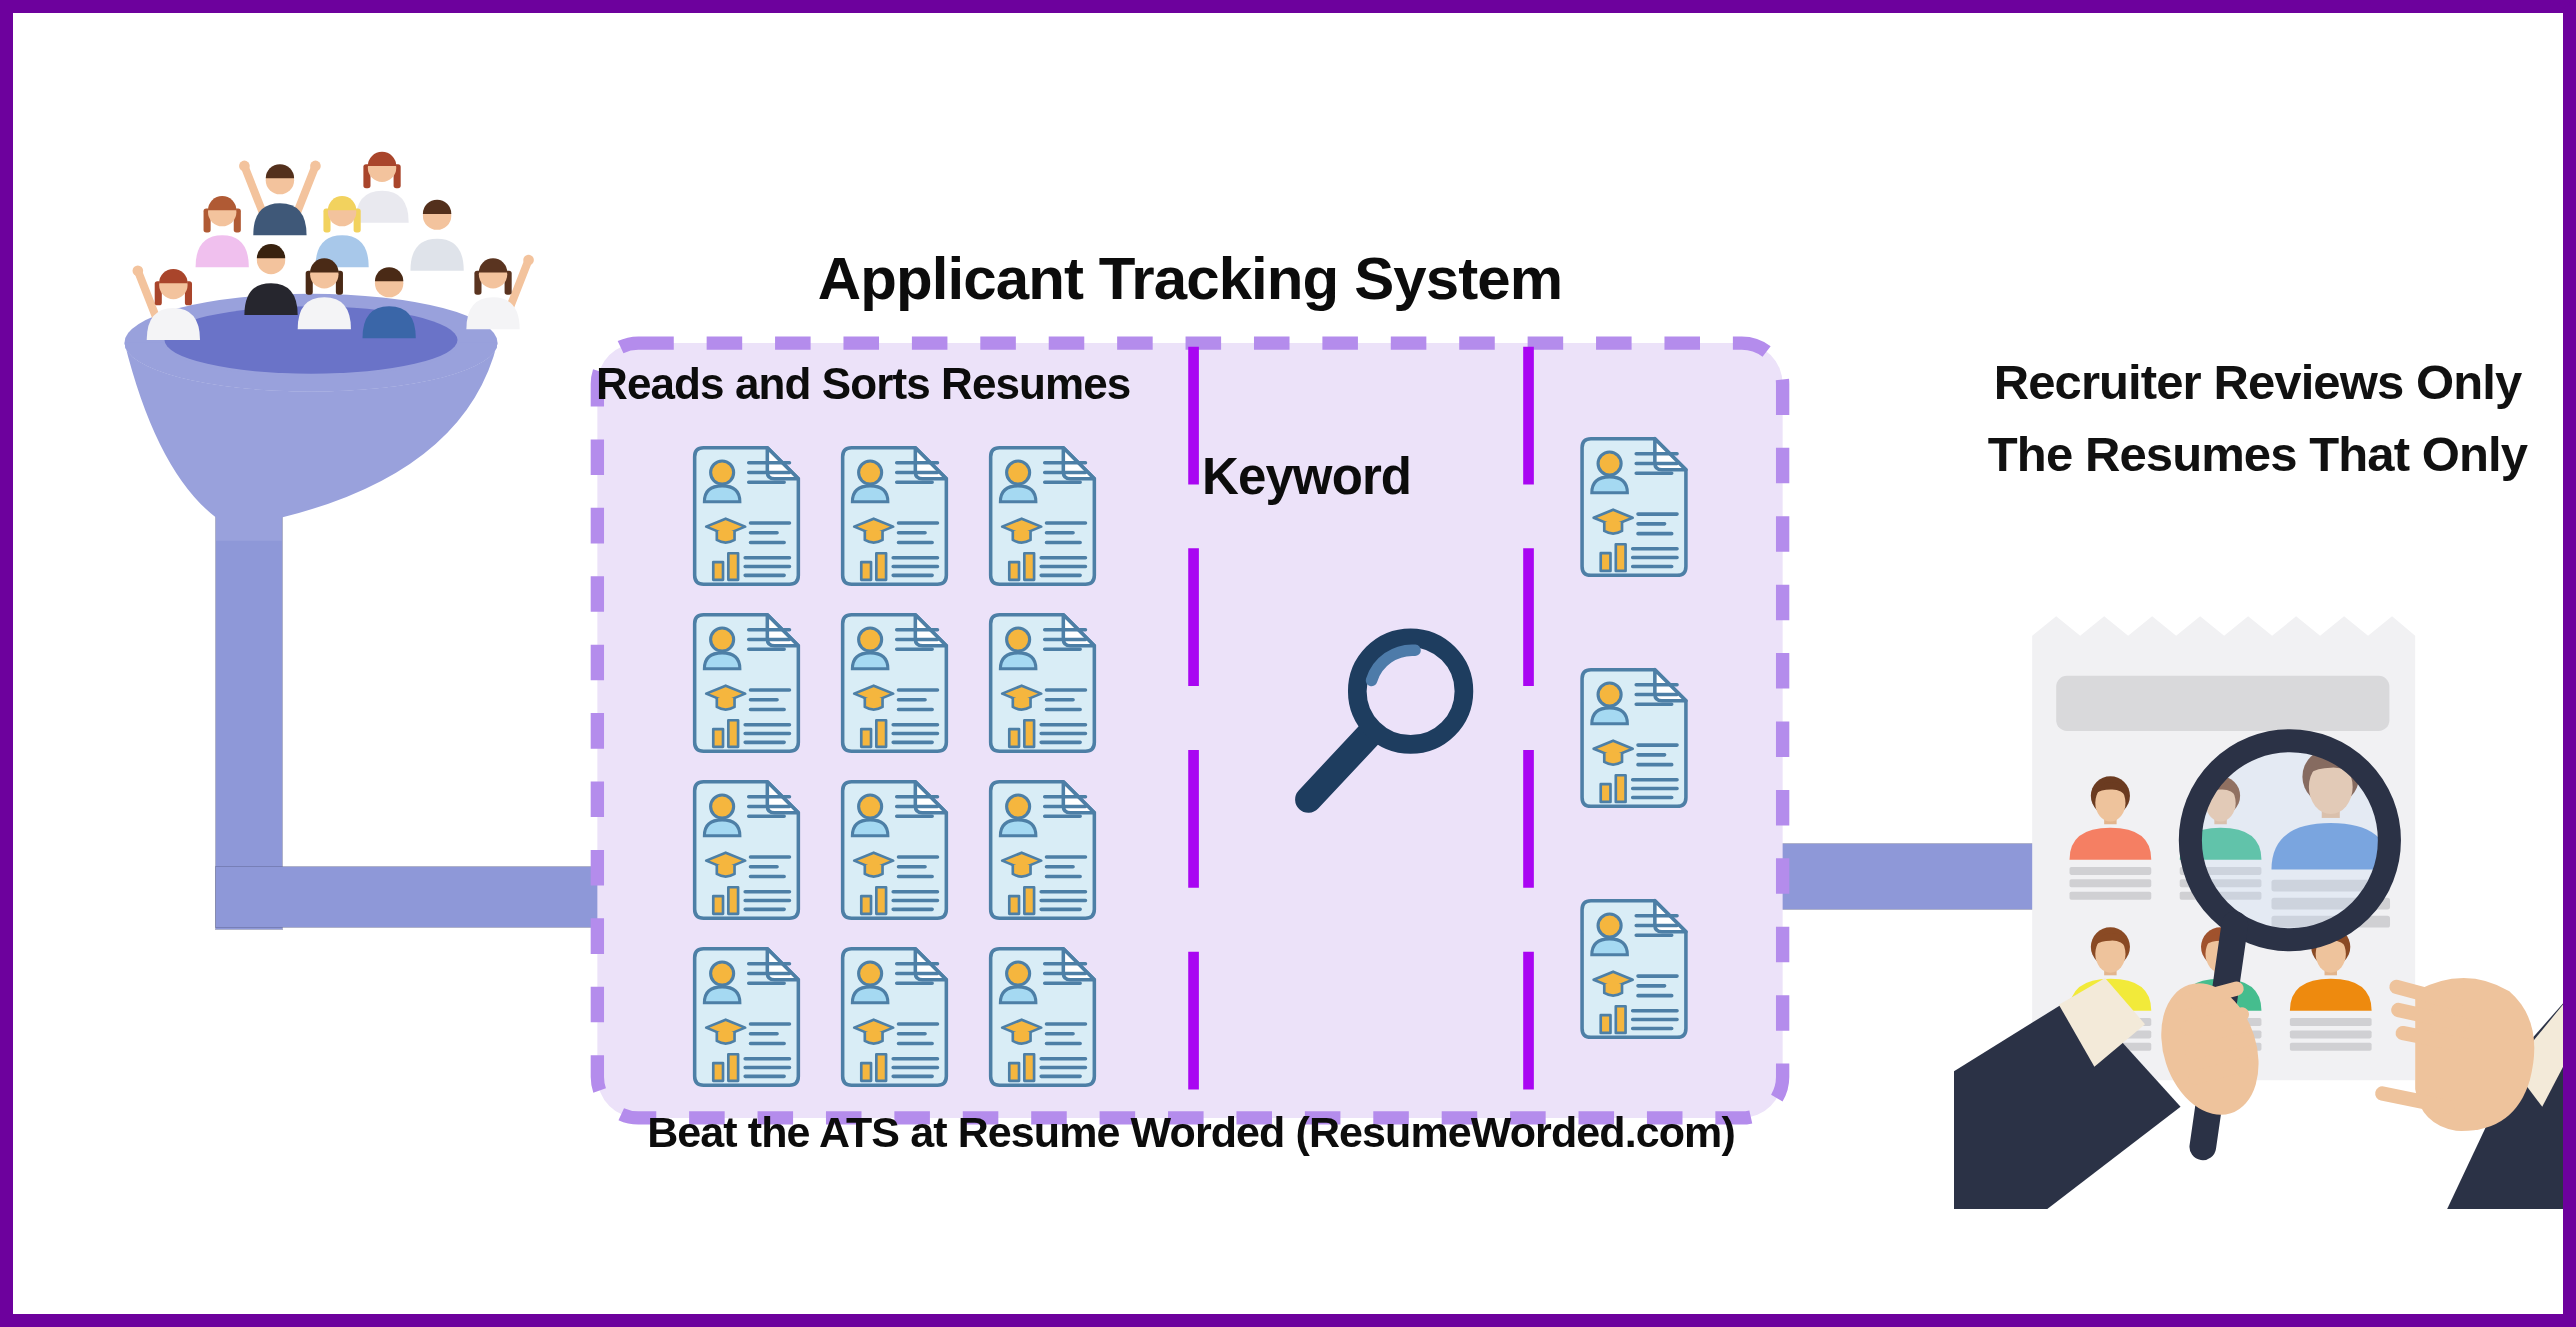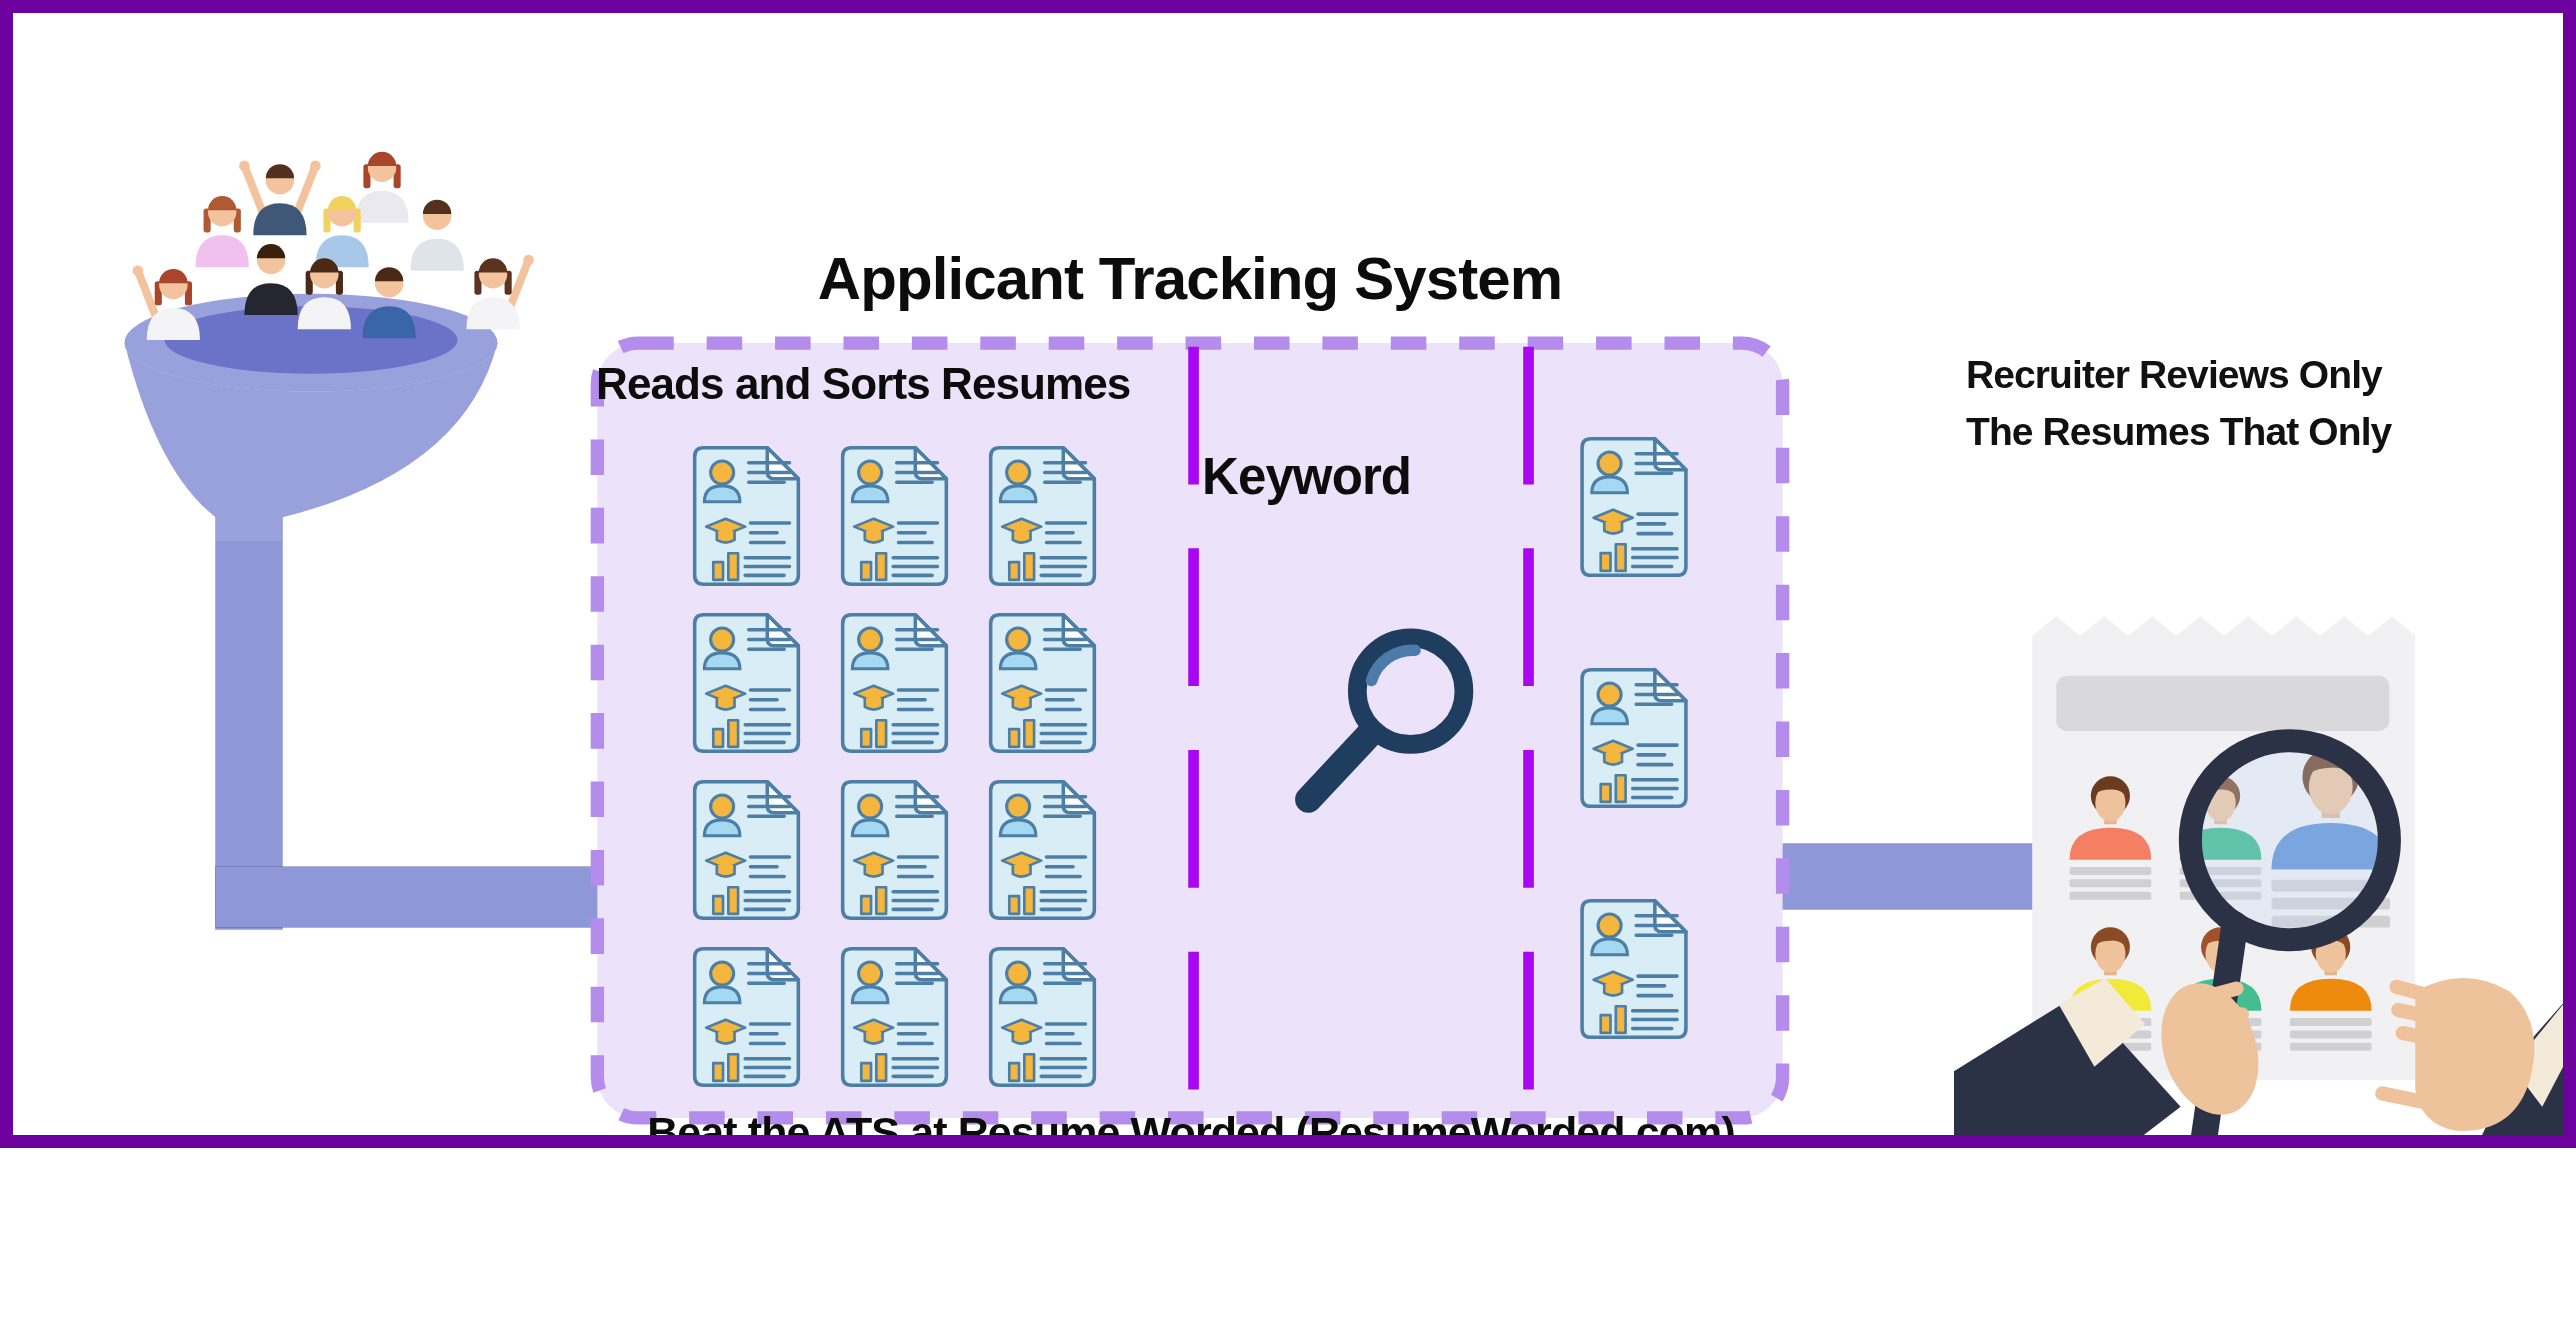--- a/index.html
+++ b/index.html
@@ -1,37 +1,37 @@
 <!DOCTYPE html>
 <html style="--frame: #6d019d; --pipe: #8e98d8; --paper: #d9edf6; --ink: #4d7fa6; --orange: #f5b63e; --bodyfill: #a5d9f2;font-size:14.2px"><head>
 <meta charset="utf-8">
 <style>
   html,body{margin:0;padding:0;background:#ffffff;}
   #canvas{
-    position:relative;width:2576px;height:1148px;overflow:hidden;
+    position:relative;width:2576px;height:1327px;overflow:hidden;
     font-family:"Liberation Sans",sans-serif;background:#fff;
   }
   .frame{position:absolute;inset:0;border:13.3px solid var(--frame);z-index:50;pointer-events:none;}
   .pipe{position:absolute;background:var(--pipe);outline:0.9px solid rgba(96,102,150,.5);z-index:1;}
   svg.layer{position:absolute;overflow:visible;}
   .title{
     position:absolute;left:597px;top:244px;width:1186px;text-align:center;
     font-size:60px;font-weight:bold;color:#0c0c0c;letter-spacing:-0.9px;z-index:6;
   }
   .reads-label{
     position:absolute;left:596px;top:359px;width:569px;
     font-size:44px;font-weight:bold;color:#0c0c0c;letter-spacing:-0.9px;z-index:6;
   }
   .keyword-label{
     position:absolute;left:1202px;top:443px;width:320px;text-align:left;
     font-size:51px;font-weight:bold;color:#0c0c0c;line-height:1.32;letter-spacing:-0.9px;z-index:6;
   }
   .recruiter-note{
-    position:absolute;left:1966px;top:347px;width:583px;
-    font-size:39px;font-weight:bold;color:#111;line-height:1.46;letter-spacing:-0.9px;z-index:6;
+    position:absolute;left:1966px;top:347px;width:583px;text-align:center;
+    font-size:49px;font-weight:bold;color:#111;line-height:1.46;letter-spacing:-0.9px;z-index:6;
   }
   .footer{
     position:absolute;left:533px;top:1108px;width:1316px;text-align:center;
     font-size:43px;font-weight:bold;color:#0c0c0c;letter-spacing:-0.9px;z-index:6;
   }
   .resume-grid{
     position:absolute;left:692px;top:445px;z-index:5;
     display:grid;grid-template-columns:repeat(3,109px);grid-auto-rows:142px;
     column-gap:39px;row-gap:25px;
   }

